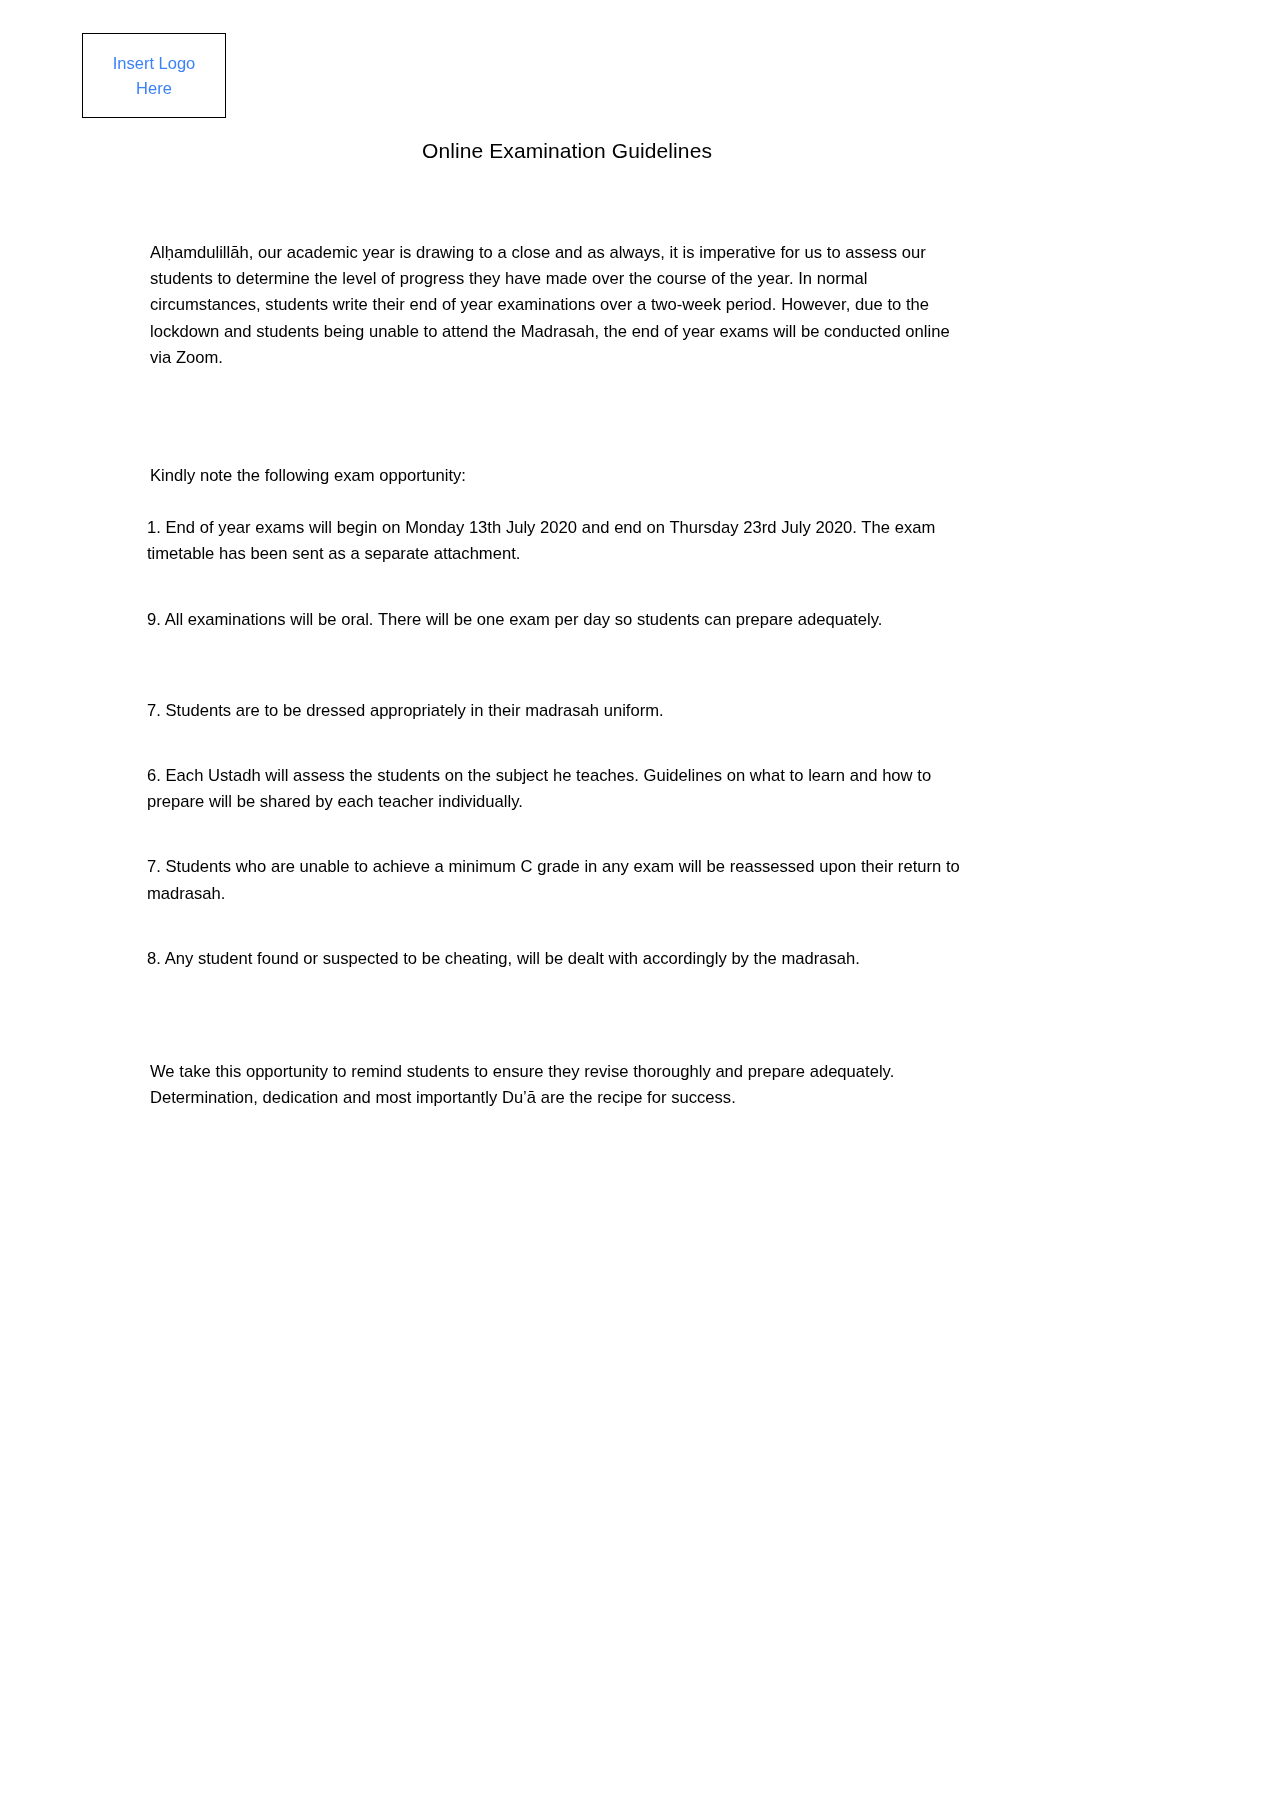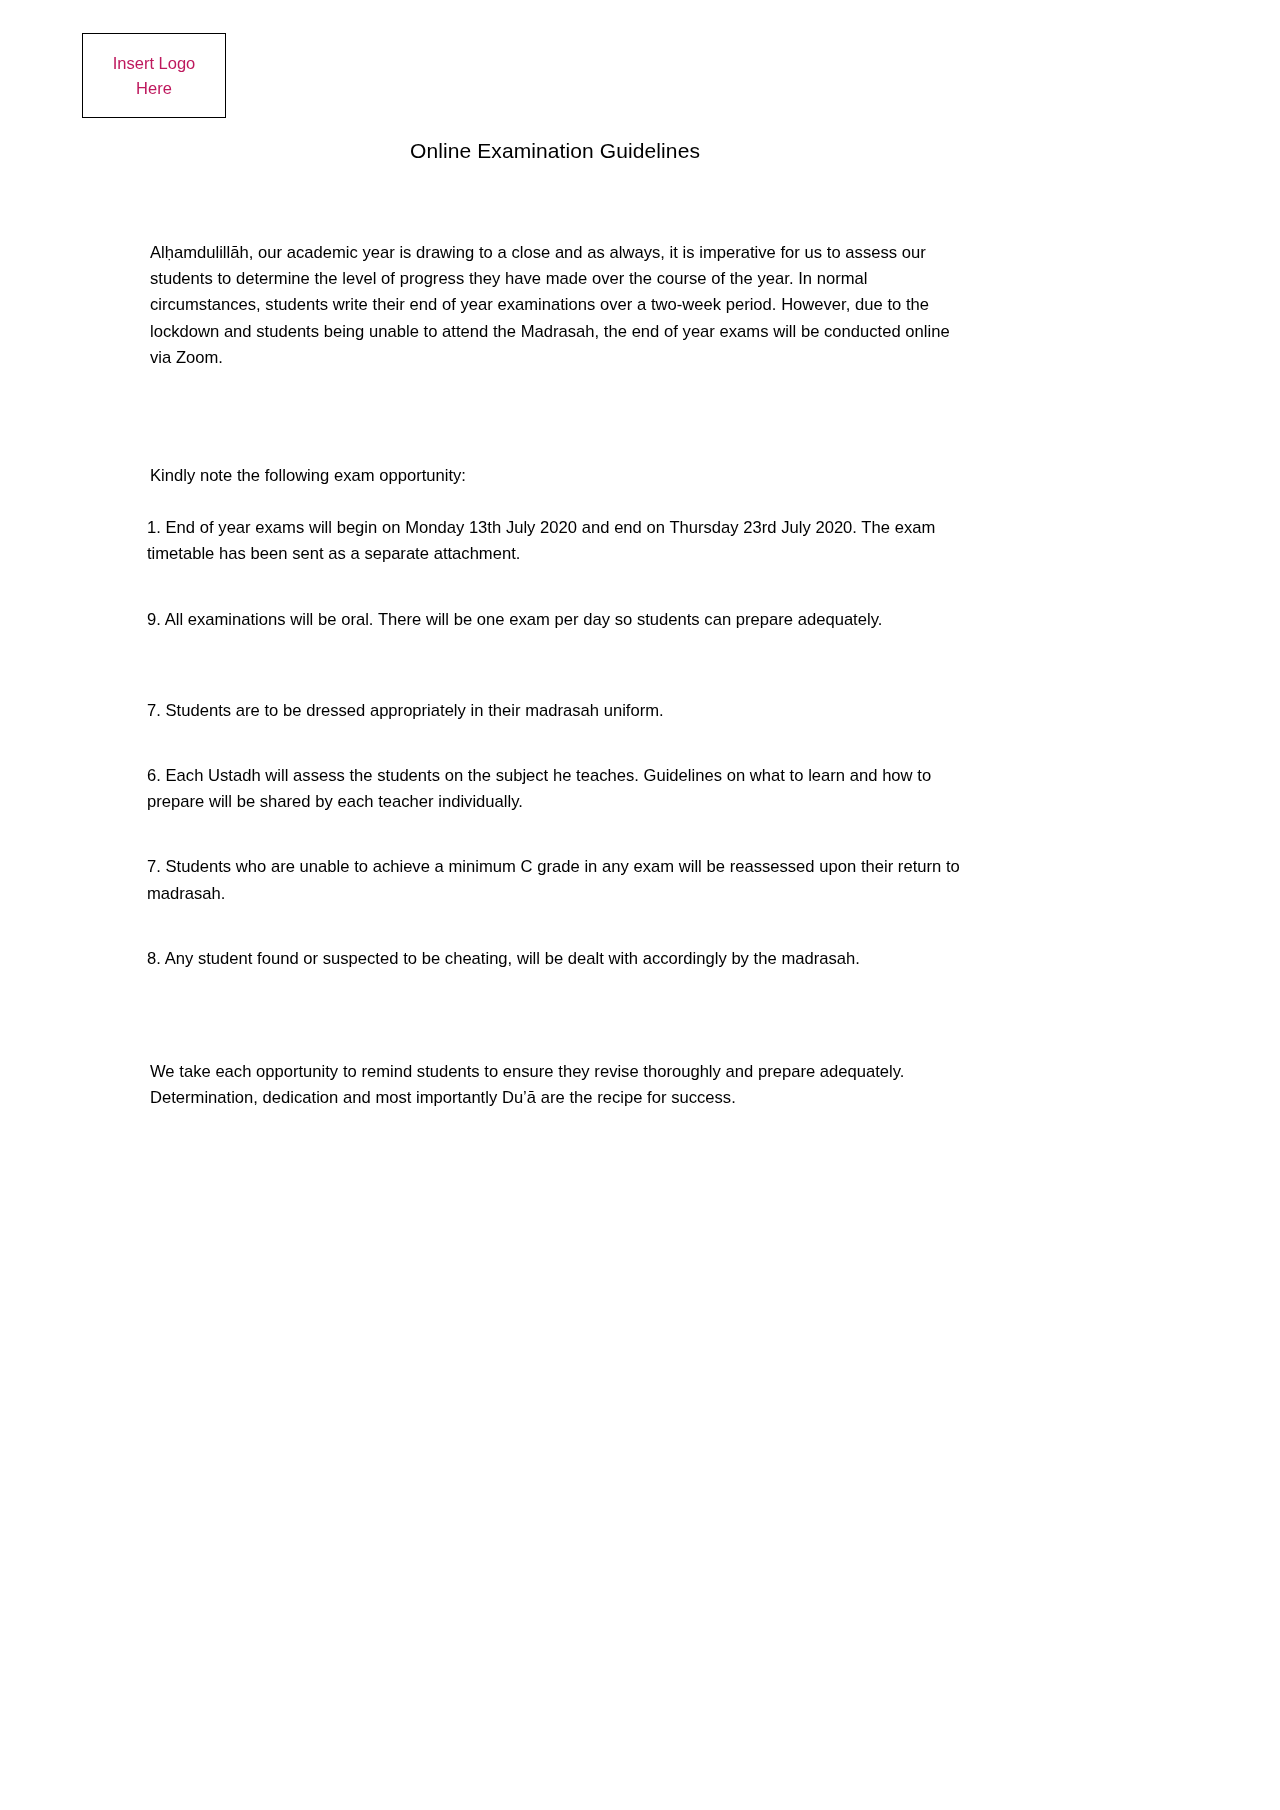--- a/index.html
+++ b/index.html
@@ -31,39 +31,40 @@
     height: 85px;
     border: 1.5px solid #000000;
     box-sizing: border-box;
     display: flex;
     flex-direction: column;
     align-items: center;
     justify-content: center;
     text-align: center;
     font-size: 16.5px;
     line-height: 1.5;
-    color: #be185d;
+    color: #3b82f6;
   }
   .logo-box .logo-line {
     display: block;
     white-space: nowrap;
   }
 
   
   .doc-title {
     position: absolute;
     left: 0;
     top: 137px;
     width: 1110px;
     text-align: center;
     font-size: 21px;
     line-height: 1.35;
     letter-spacing: 0.1px;
     color: #000000;
     white-space: nowrap;
+    padding-left: 12px;
   }
 
   
   .content {
     position: absolute;
     left: 134px;
     top: 224px;
     width: 840px;
   }
 
@@ -123,17 +124,17 @@
     <p class="para list-item">6. Each Ustadh will assess the students on the subject he teaches. Guidelines on what to learn and how to prepare will be shared by each teacher individually.</p>
     <div class="gap-item"></div>
 
     <p class="para list-item">7. Students who are unable to achieve a minimum C grade in any exam will be reassessed upon their return to madrasah.</p>
     <div class="gap-item"></div>
 
     <p class="para list-item">8. Any student found or suspected to be cheating, will be dealt with accordingly by the madrasah.</p>
 
     <div class="gap-closing"></div>
 
-    <p class="para">We take each opportunity to remind students to ensure they revise thoroughly and prepare adequately. Determination, dedication and most importantly Du’ā are the recipe for success.</p>
+    <p class="para">We take this opportunity to remind students to ensure they revise thoroughly and prepare adequately. Determination, dedication and most importantly Du’ā are the recipe for success.</p>
 
   </div>
 
 </div>
 
 </body></html>

